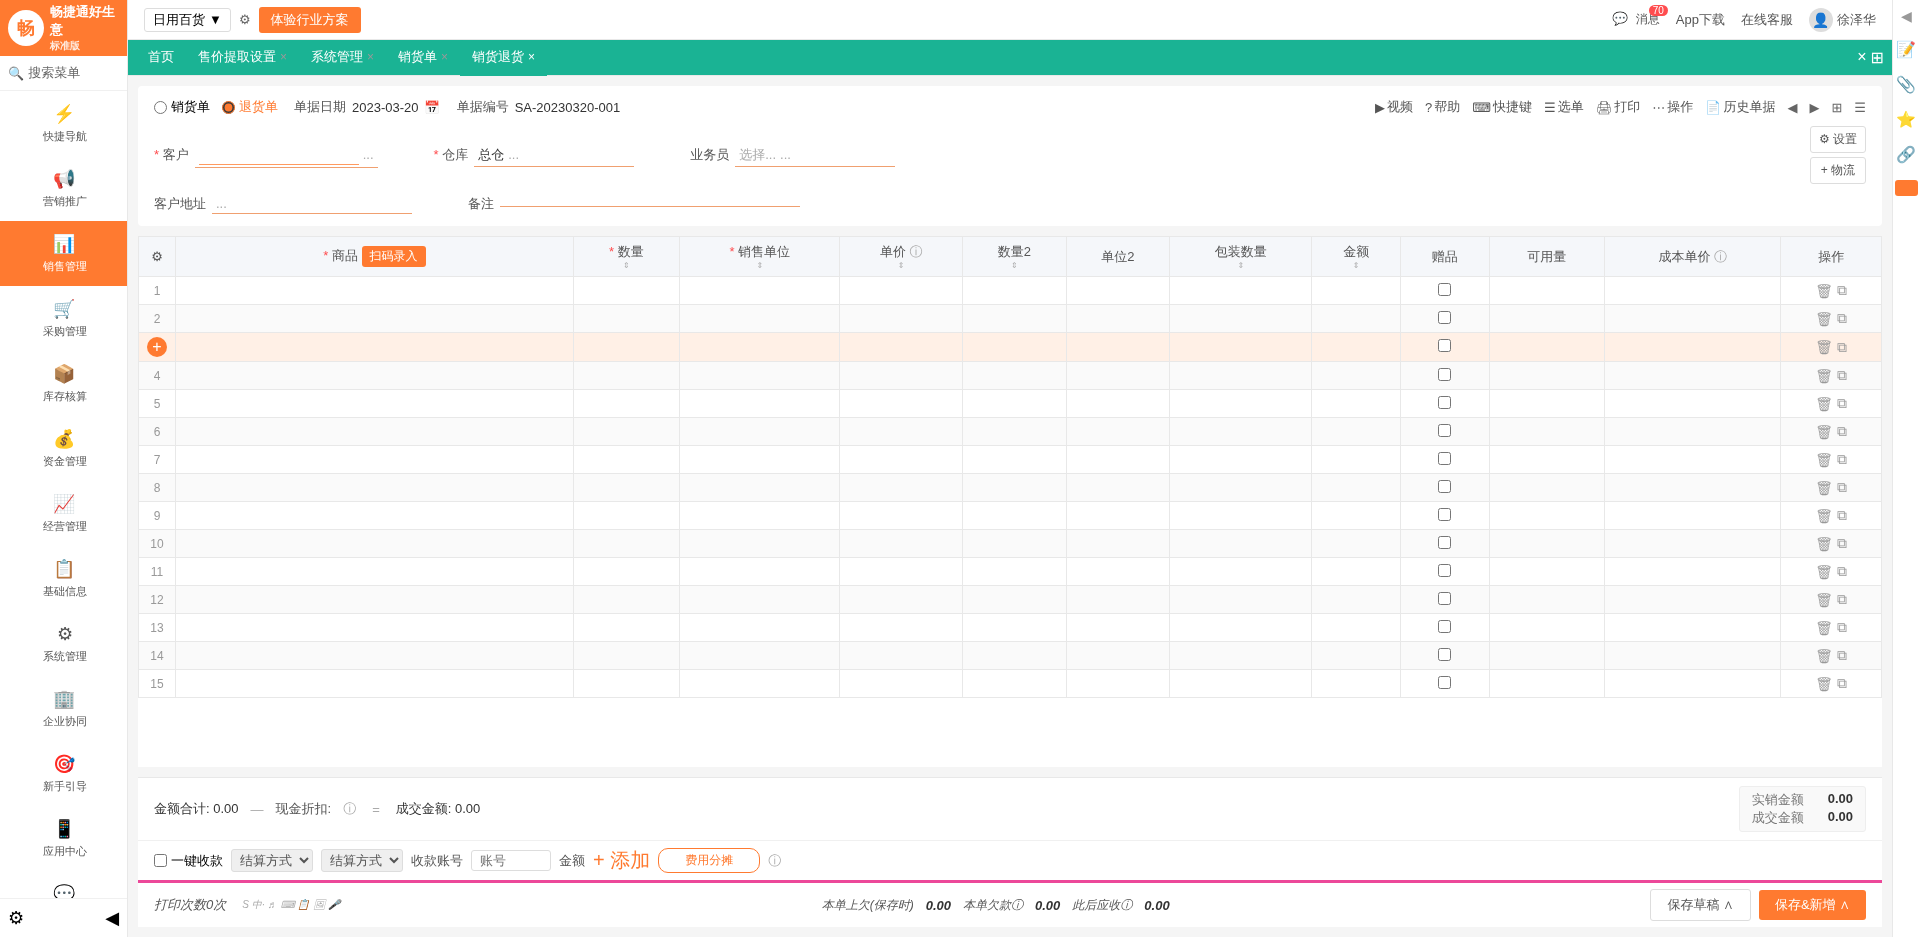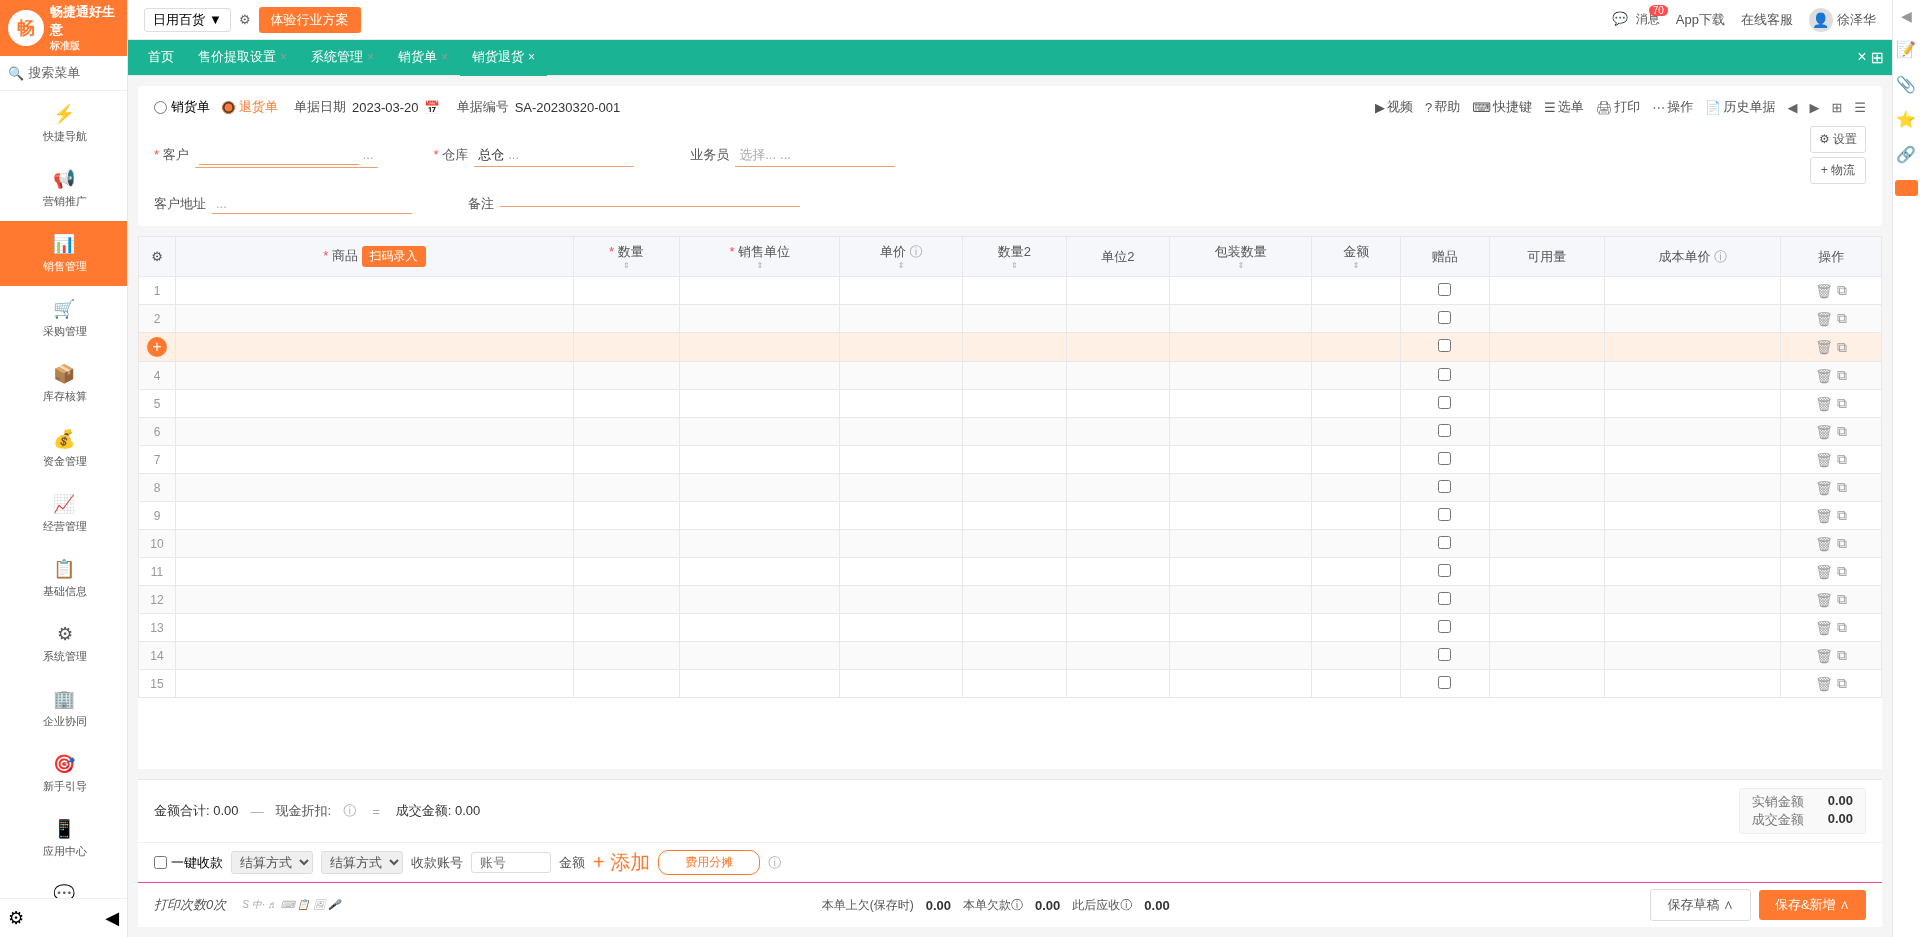--- a/index.html
+++ b/index.html
@@ -59,21 +59,21 @@
     .data-table tr:nth-child(odd) td { background: #fff; }
     .data-table tr:nth-child(even) td { background: #fafafa; }
     .data-table tr.active-row td { background: #fff0e6; }
     .th-setting { width: 32px; }
     .scan-btn { background: #ff7a30; color: #fff; border: none; border-radius: 3px; padding: 2px 8px; font-size: 12px; cursor: pointer; }
     .add-row-btn { background: #ff7a30; color: #fff; border: none; border-radius: 50%; width: 20px; height: 20px; cursor: pointer; font-size: 16px; line-height: 20px; text-align: center; }
     .row-action { display: flex; gap: 4px; justify-content: center; }
     .icon-btn { background: none; border: none; cursor: pointer; color: #999; font-size: 14px; }
     .summary-row td { background: #fdf6ec !important; font-weight: bold; color: #333; }
     .footer-totals { display: flex; align-items: center; gap: 12px; padding: 8px 16px; border-bottom: 1px solid #f0f0f0; }
-    .footer-payments { display: flex; align-items: center; gap: 8px; padding: 6px 16px; border-bottom: 1px solid #ec4899; }
+    .footer-payments { display: flex; align-items: center; gap: 8px; padding: 6px 16px; border-bottom: 3px solid #ec4899; }
     .footer-bottom { display: flex; align-items: center; justify-content: space-between; padding: 6px 16px; }
     .footer-bottom-left { display: flex; gap: 16px; align-items: center; color: #555; font-size: 12px; font-style: italic; }
     .footer-bottom-right { display: flex; gap: 8px; align-items: center; }
     .save-draft-btn { background: #fff; border: 1px solid #ddd; border-radius: 3px; padding: 6px 16px; cursor: pointer; color: #555; }
     .save-new-btn { background: #ff7a30; color: #fff; border: none; border-radius: 3px; padding: 6px 16px; cursor: pointer; }
     .amount-row { display: flex; justify-content: space-between; gap: 24px; }
 
     
     .right-sidebar { width: 28px; background: #fff; border-left: 1px solid #e8e8e8; display: flex; flex-direction: column; align-items: center; padding: 8px 0; gap: 16px; flex-shrink: 0; }
 
@@ -714,21 +714,21 @@
         <button class="fee-split-btn">费用分摊</button>
         <span style="color:#aaa;">ⓘ</span>
       </div>
 
       <div class="footer-bottom">
         <div class="footer-bottom-left">
           <span style="color:#555;">打印次数0次</span>
 
           <span style="color:#aaa;font-size:10px;">S 中· ♬ ⌨ 📋 🖼 🎤</span>
         </div>
-        <div style="display:flex;align-items:center;gap:12px;">
+        <div style="display:flex;align-items:center;gap:12px;font-style:italic;">
           <span style="color:#555;font-size:12px;">本单上欠(保存时)</span>
           <span style="color:#333;font-weight:bold;">0.00</span>
           <span style="color:#555;font-size:12px;">本单欠款ⓘ</span>
           <span style="color:#333;font-weight:bold;">0.00</span>
           <span style="color:#555;font-size:12px;">此后应收ⓘ</span>
           <span style="color:#333;font-weight:bold;">0.00</span>
         </div>
         <div class="footer-bottom-right">
           <button class="save-draft-btn">保存草稿 ∧</button>
           <button class="save-new-btn">保存&amp;新增 ∧</button>

